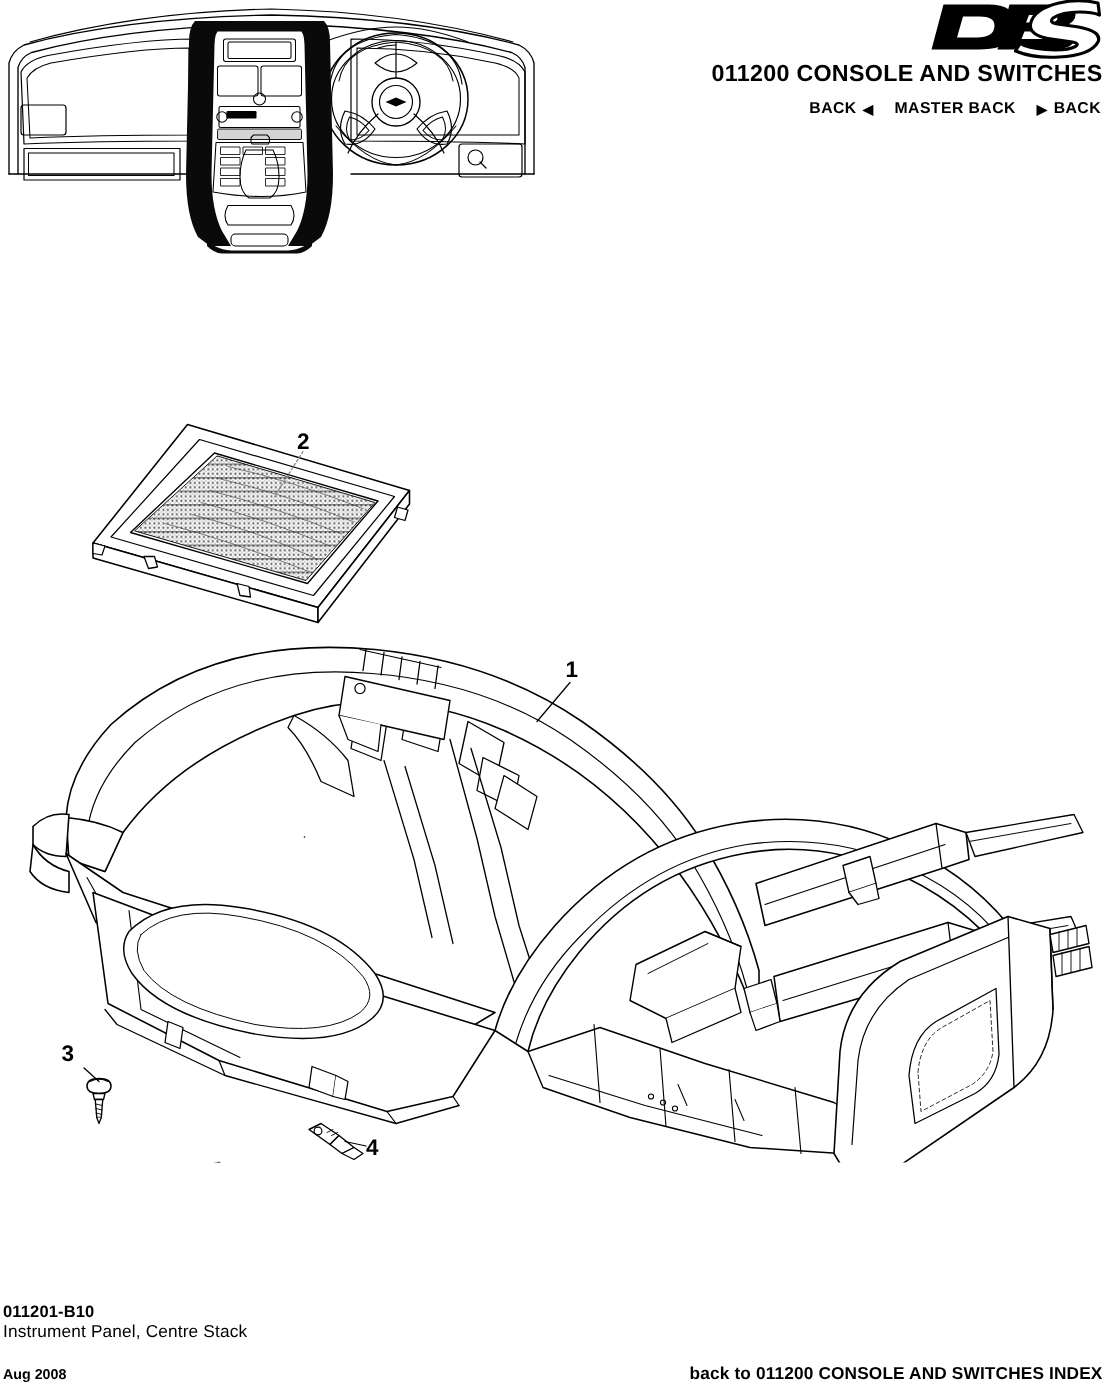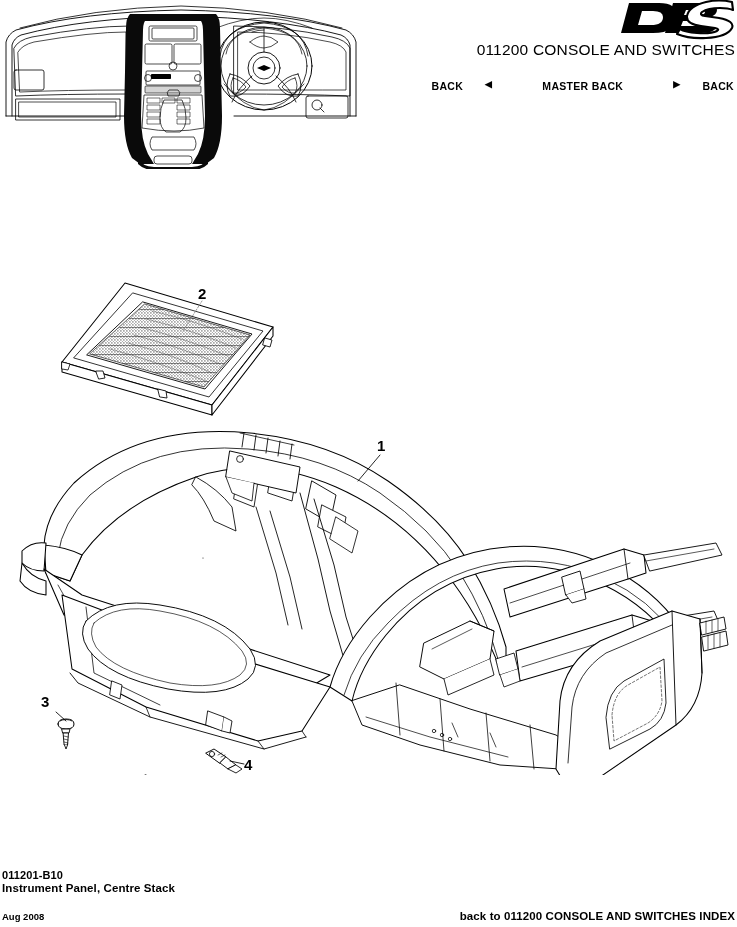--- a/index.html
+++ b/index.html
@@ -29,36 +29,36 @@
   }
   #brand-logo {
     height: 40px;
     position: relative;
     text-align: right;
   }
   #brand-logo svg { display: block; margin-left: auto; }
 
   #section-title {
     font-size: 15.5px;
-    font-weight: normal;
+    font-weight: bold;
     letter-spacing: 0.2px;
     white-space: nowrap;
     margin-top: 1px;
     padding-right: 0px;
   }
   #nav-bar {
-    margin-top: 21px;
+    margin-top: 7px;
     font-size: 10.5px;
     font-weight: bold;
     letter-spacing: 0.3px;
     white-space: nowrap;
     display: flex;
     justify-content: flex-end;
-    align-items: flex-start;
-    gap: 22px;
+    align-items: flex-end;
+    gap: 4px;
     padding-right: 1px;
   }
   .nav-link { cursor: pointer; }
   .nav-arrow { font-size: 9px; line-height: 1; }
   .nav-gap { display: inline-block; width: 6px; }
 
   
   #dash-thumb {
     position: absolute;
     left: 2px;
@@ -92,21 +92,21 @@
     bottom: 5px;
     line-height: 1.18;
   }
   #footer-partno {
     font-size: 11px;
     font-weight: bold;
     letter-spacing: 0.1px;
   }
   #footer-desc {
     font-size: 11.5px;
-    font-weight: bold;
+    font-weight: normal;
     letter-spacing: 0.1px;
   }
   #footer-date {
     font-size: 9.5px;
     font-weight: bold;
     margin-top: 15px;
   }
   #footer-index-link {
     position: absolute;
     right: 2px;

